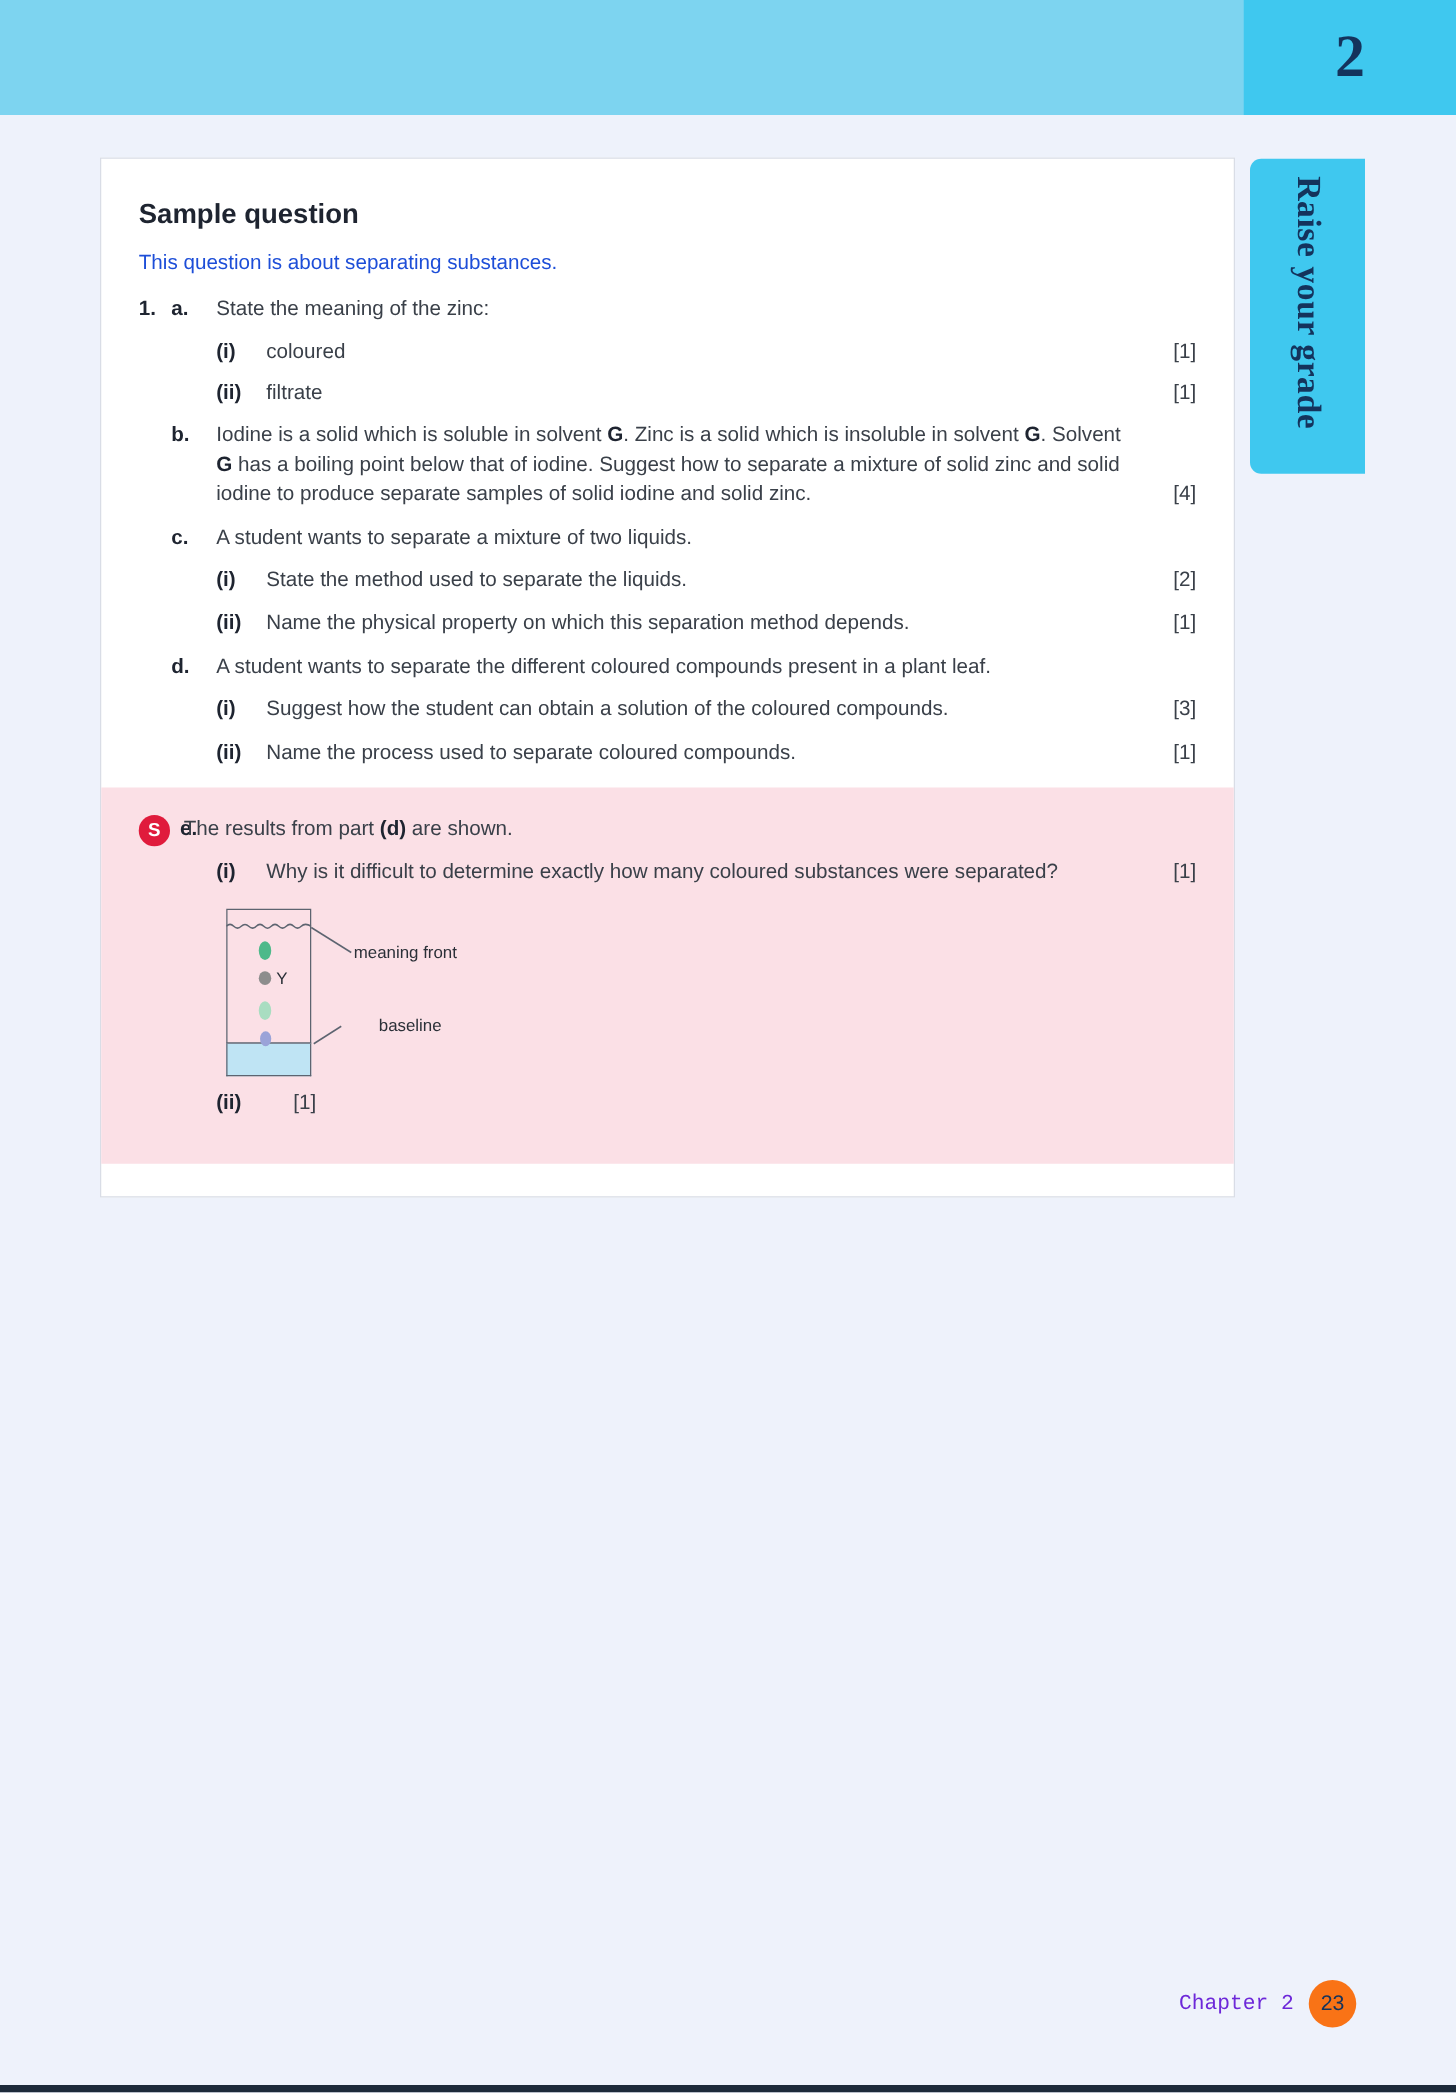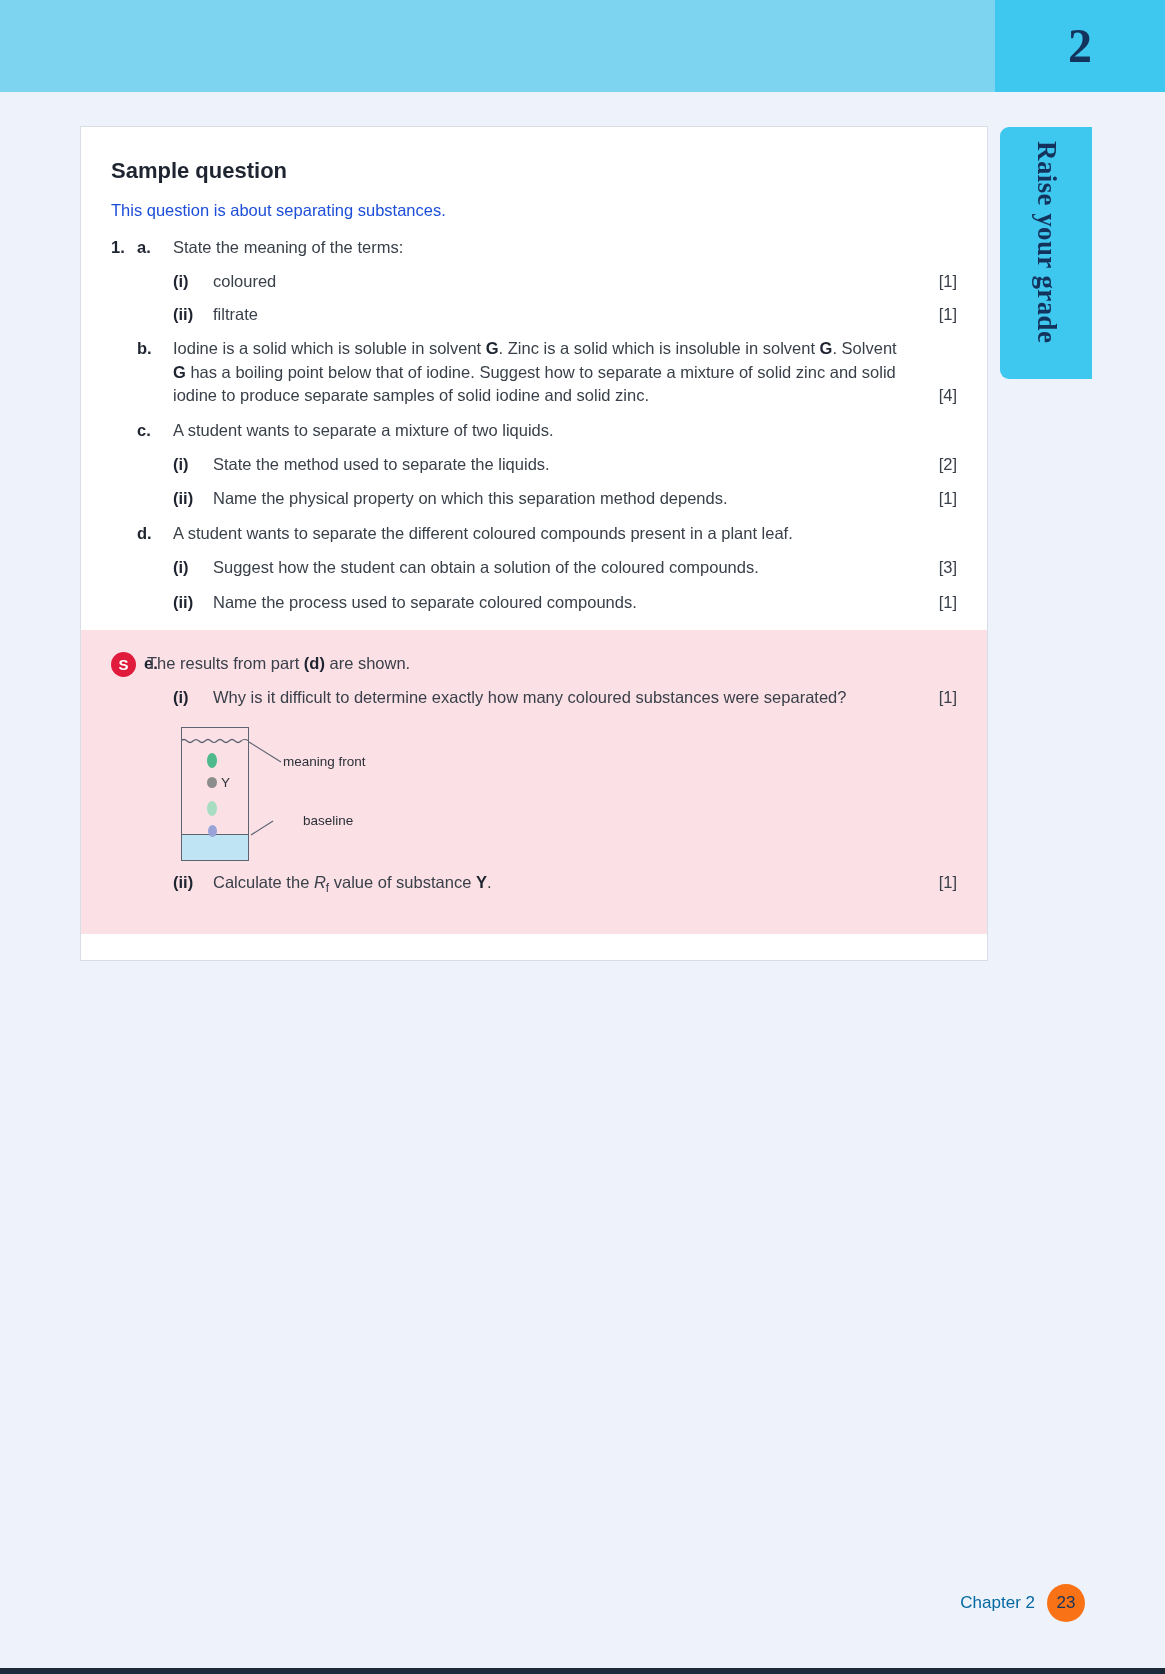--- a/index.html
+++ b/index.html
@@ -231,22 +231,23 @@
     top: 1583px;
     width: 1165px;
     height: 40px;
     display: flex;
     align-items: center;
     justify-content: flex-end;
     padding-right: 80px;
   }
   .footer-chapter {
     font-size: 17px;
-    color: #0369a1;
+    color: #6d28d9;
     margin-right: 12px;
+    font-family: Liberation Mono, monospace;
   }
   .footer-page {
     width: 38px;
     height: 38px;
     border-radius: 50%;
     background: #f97316;
     color: #14335c;
     font-weight: normal;
     font-size: 17px;
     display: flex;
@@ -279,21 +280,21 @@
 
   <div class="card-inner-top">
 
     <h1 class="sample-title">Sample question</h1>
 
     <p class="intro-line">This question is about separating substances.</p>
 
     <div class="qrow">
       <span class="col-num">1.</span>
       <span class="col-letter">a.</span>
-      <span class="col-text">State the meaning of the terms:</span>
+      <span class="col-text">State the meaning of the zinc:</span>
       <span class="col-marks"></span>
     </div>
 
     <div class="qrow indent-i tight">
       <span class="col-roman">(i)</span>
       <span class="col-text">coloured</span>
       <span class="col-marks">[1]</span>
     </div>
 
     <div class="qrow indent-i">
@@ -384,21 +385,20 @@
         <line x1="78" y1="114" x2="100" y2="100" stroke="#5d6470" stroke-width="1.2"></line>
       </svg>
 
       <span class="anno" style="left:110px; top:33px;">meaning front</span>
 
       <span class="anno" style="left:116px; top:92px;margin-left:14px;">baseline</span>
     </div>
 
     <div class="qrow indent-i">
       <span class="col-roman">(ii)</span>
-      <span class="col-text"><span>Calculate the </span><i class="rf">R</i><sub class="rf-sub">f</sub><span> value of substance </span><b class="sym">Y</b><span>.</span></span>
       <span class="col-marks">[1]</span>
     </div>
 
   </div>
 
   <div class="card-inner-bottom"></div>
 </div>
 
 <div class="footer">
   <span class="footer-chapter">Chapter 2</span>

